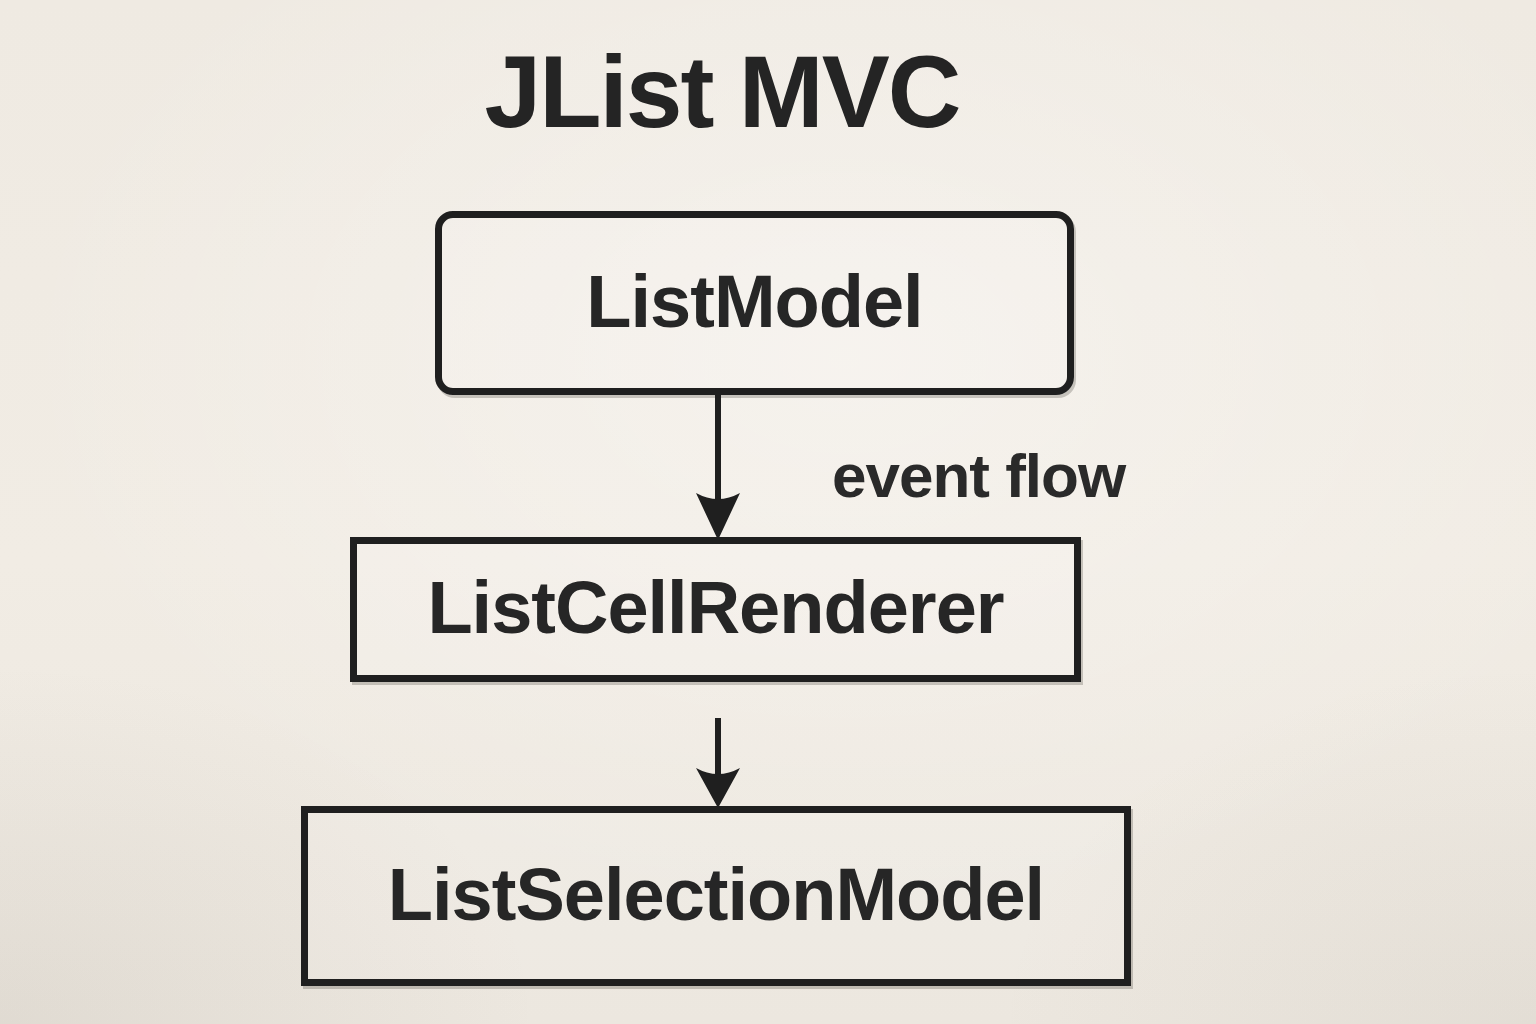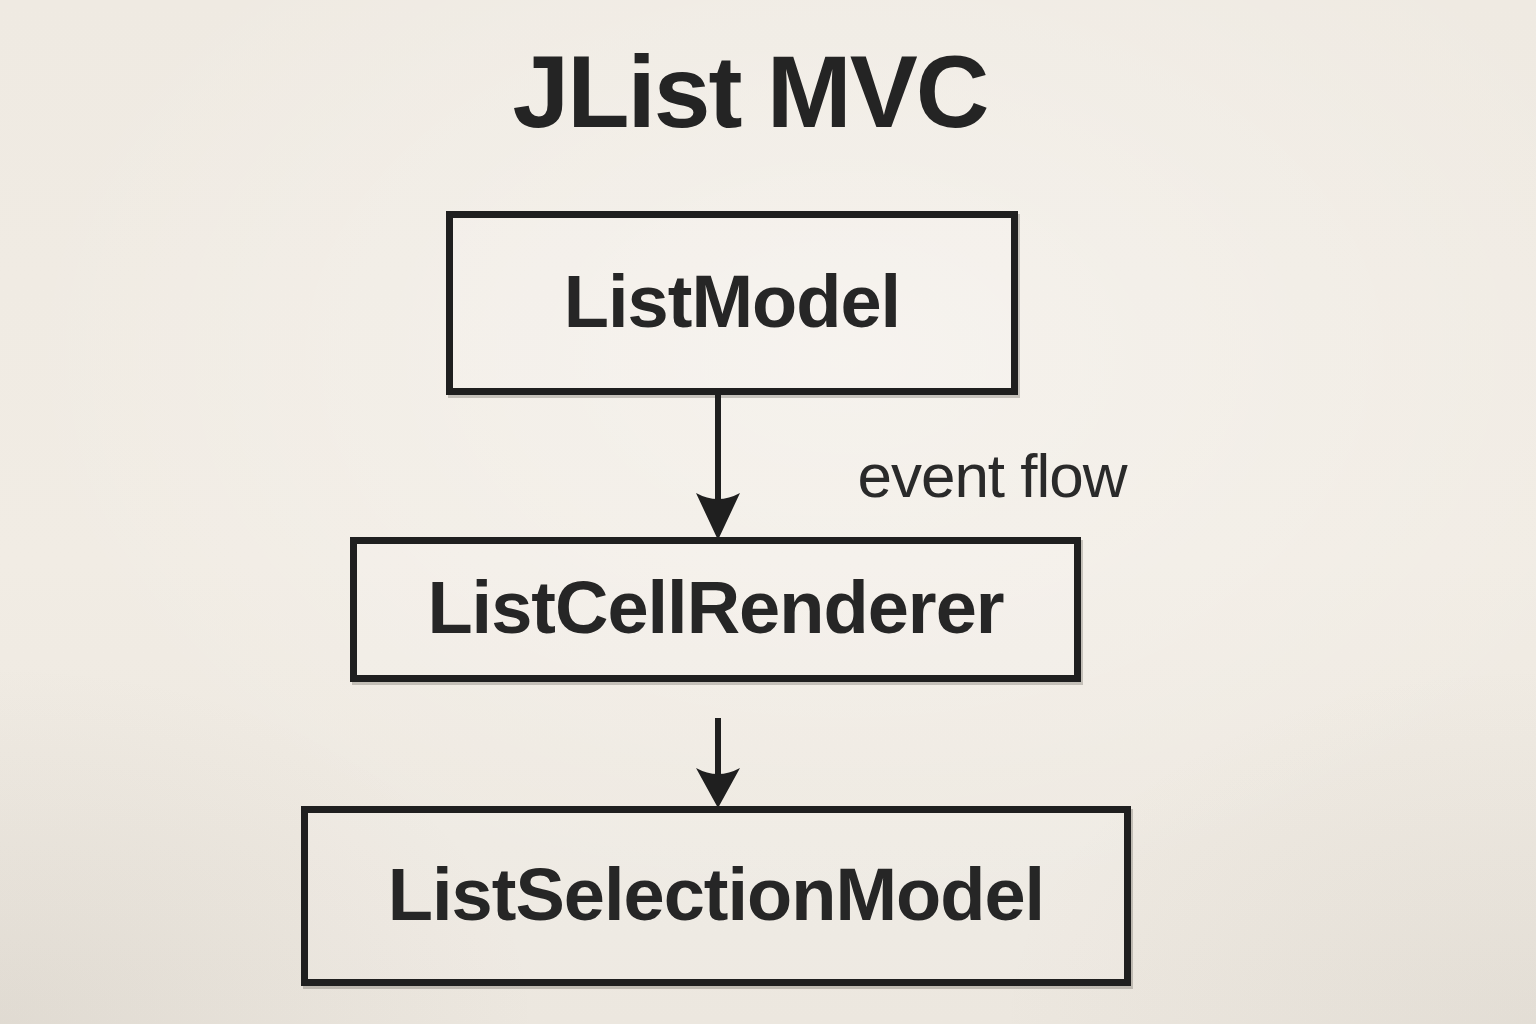--- a/index.html
+++ b/index.html
@@ -24,21 +24,20 @@
   .title {
     position: absolute;
     left: 0;
     top: 34px;
     width: 1444px; 
     text-align: center;
     font-size: 102px;
     font-weight: 700;
     letter-spacing: -2px;
     color: #242424;
-    margin-left: 28px;
   }
 
   .node {
     position: absolute;
     box-sizing: border-box;
     border: 7px solid #1f1f1f;
     background: rgba(255,255,255,0.10);
     display: flex;
     align-items: center;
     justify-content: center;
@@ -46,41 +45,41 @@
   }
   .node .node-label {
     font-size: 74px;
     font-weight: 700;
     letter-spacing: -1px;
     color: #262626;
     white-space: nowrap;
     transform: translateY(-2px);
   }
 
-  .node-1 { left: 446px; top: 211px; width: 572px; height: 184px; }
+  .node-1 { left: 435px; top: 211px; width: 639px; height: 184px; border-radius: 18px; }
   .node-2 { left: 350px; top: 537px; width: 731px; height: 145px; }
   .node-3 { left: 301px; top: 806px; width: 830px; height: 180px; }
 
   .arrow {
     position: absolute;
     width: 52px;
     pointer-events: none;
   }
   .arrow-1 { left: 692px; top: 395px; height: 145px; }
   .arrow-2 { left: 692px; top: 718px; height: 90px; }
   .arrow svg { display: block; width: 100%; height: 100%; }
 
   .edge-label {
     position: absolute;
     left: 832px;
     top: 440px;
     width: 320px;
-    text-align: center;
+    text-align: left;
     font-size: 62px;
-    font-weight: 400;
+    font-weight: 700;
     letter-spacing: -1px;
     color: #2a2a2a;
     white-space: nowrap;
   }
 </style>
 </head>
 <body>
 
 <div class="canvas">
 

